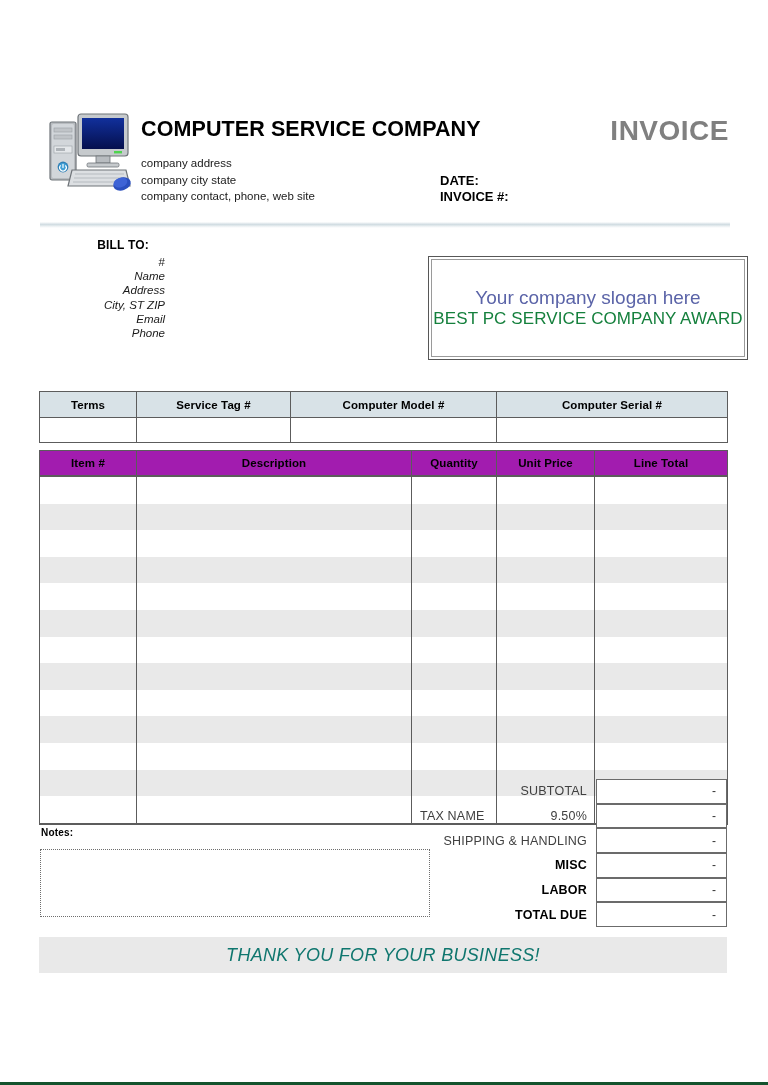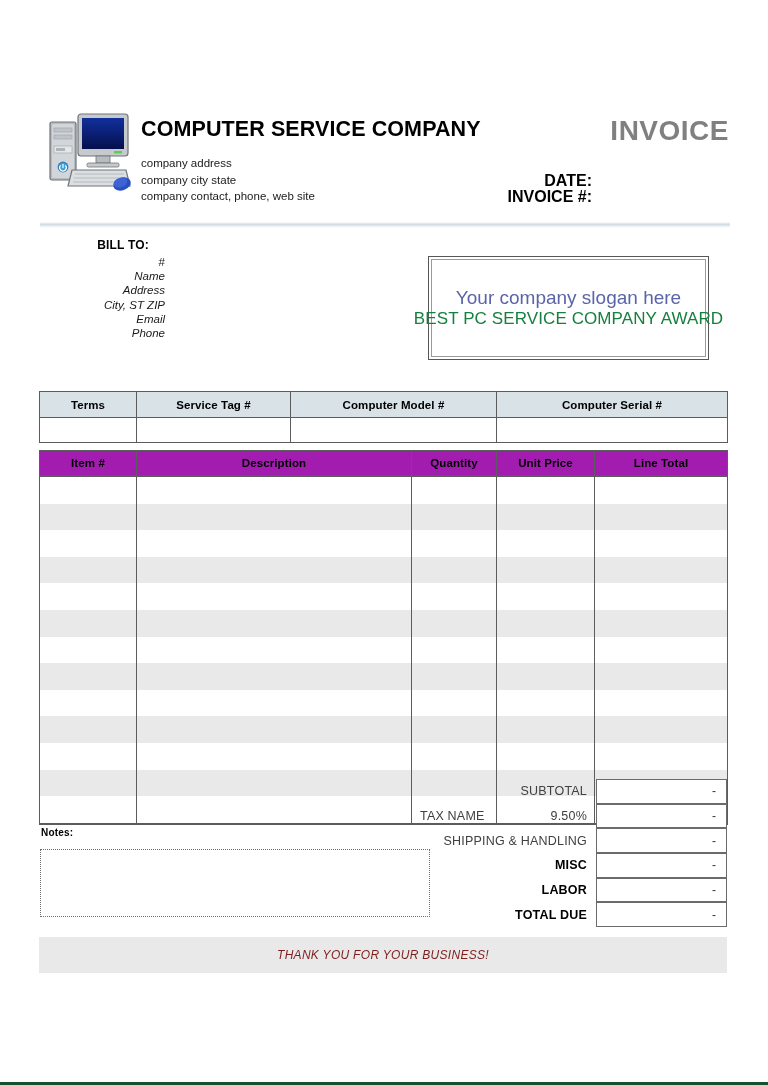--- a/index.html
+++ b/index.html
@@ -64,22 +64,21 @@
     font-size: 28px;
     font-weight: bold;
     color: #808080;
     letter-spacing: 0.5px;
   }
   .date-block {
     position: absolute;
     left: 400px;
     top: 68px;
     width: 152px;
-    text-align: right;
-    font-size: 16px;
+    font-size: 13px;
     font-weight: bold;
     line-height: 16px;
   }
 
   
   .divider {
     position: absolute;
     left: 40px;
     top: 222px;
     width: 690px;
@@ -112,21 +111,21 @@
   }
   .bill-to-line.plain {
     font-style: normal;
   }
 
   
   .slogan-box {
     position: absolute;
     left: 428px;
     top: 256px;
-    width: 281px;
+    width: 320px;
     height: 104px;
     background: #ffffff;
     border: 1px solid #575757;
     box-sizing: border-box;
     padding: 2px;
   }
   .slogan-inner {
     width: 100%;
     height: 100%;
     border: 1px solid #9a9a9a;
@@ -291,23 +290,23 @@
     left: 39px;
     top: 937px;
     width: 688px;
     height: 36px;
     background: #e9e9e9;
     display: flex;
     align-items: center;
     justify-content: center;
   }
   .footer-text {
-    font-size: 12px;
+    font-size: 18px;
     font-style: italic;
-    color: #7f1d1d;
+    color: #0f766e;
     letter-spacing: 0.3px;
   }
 </style>
 </head>
 <body>
 
 <div class="page">
 
   <div class="header">
 

